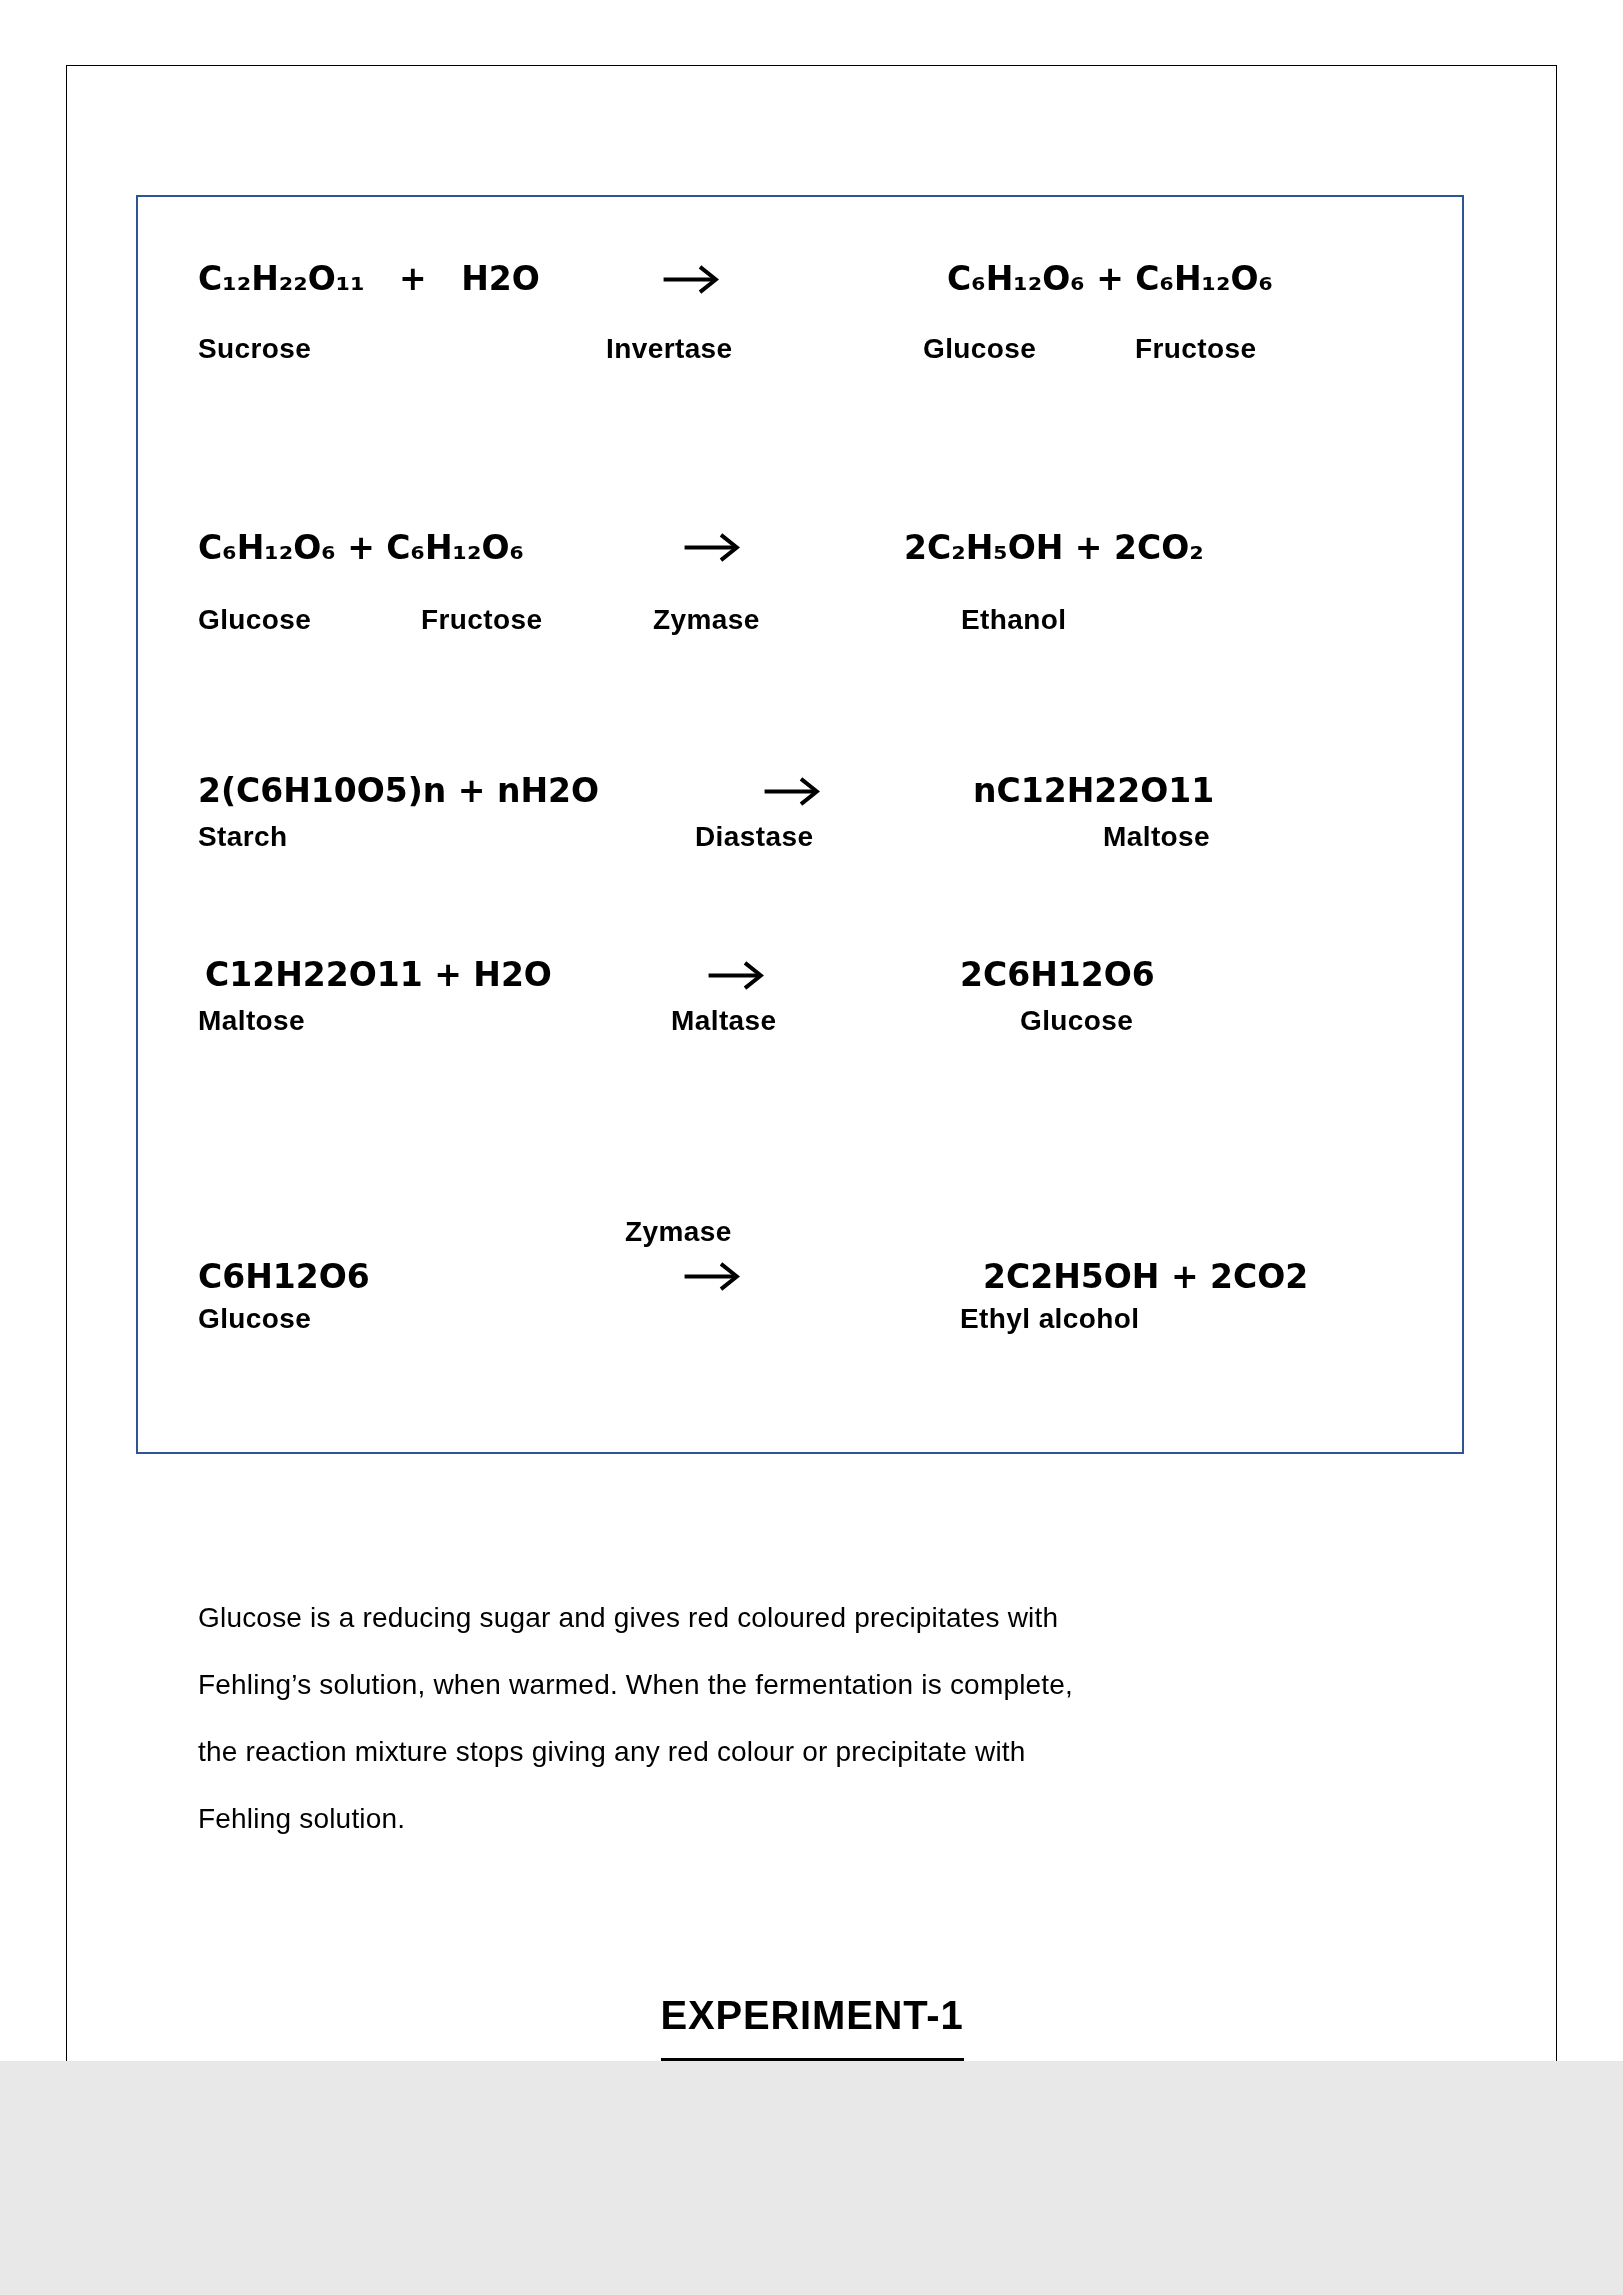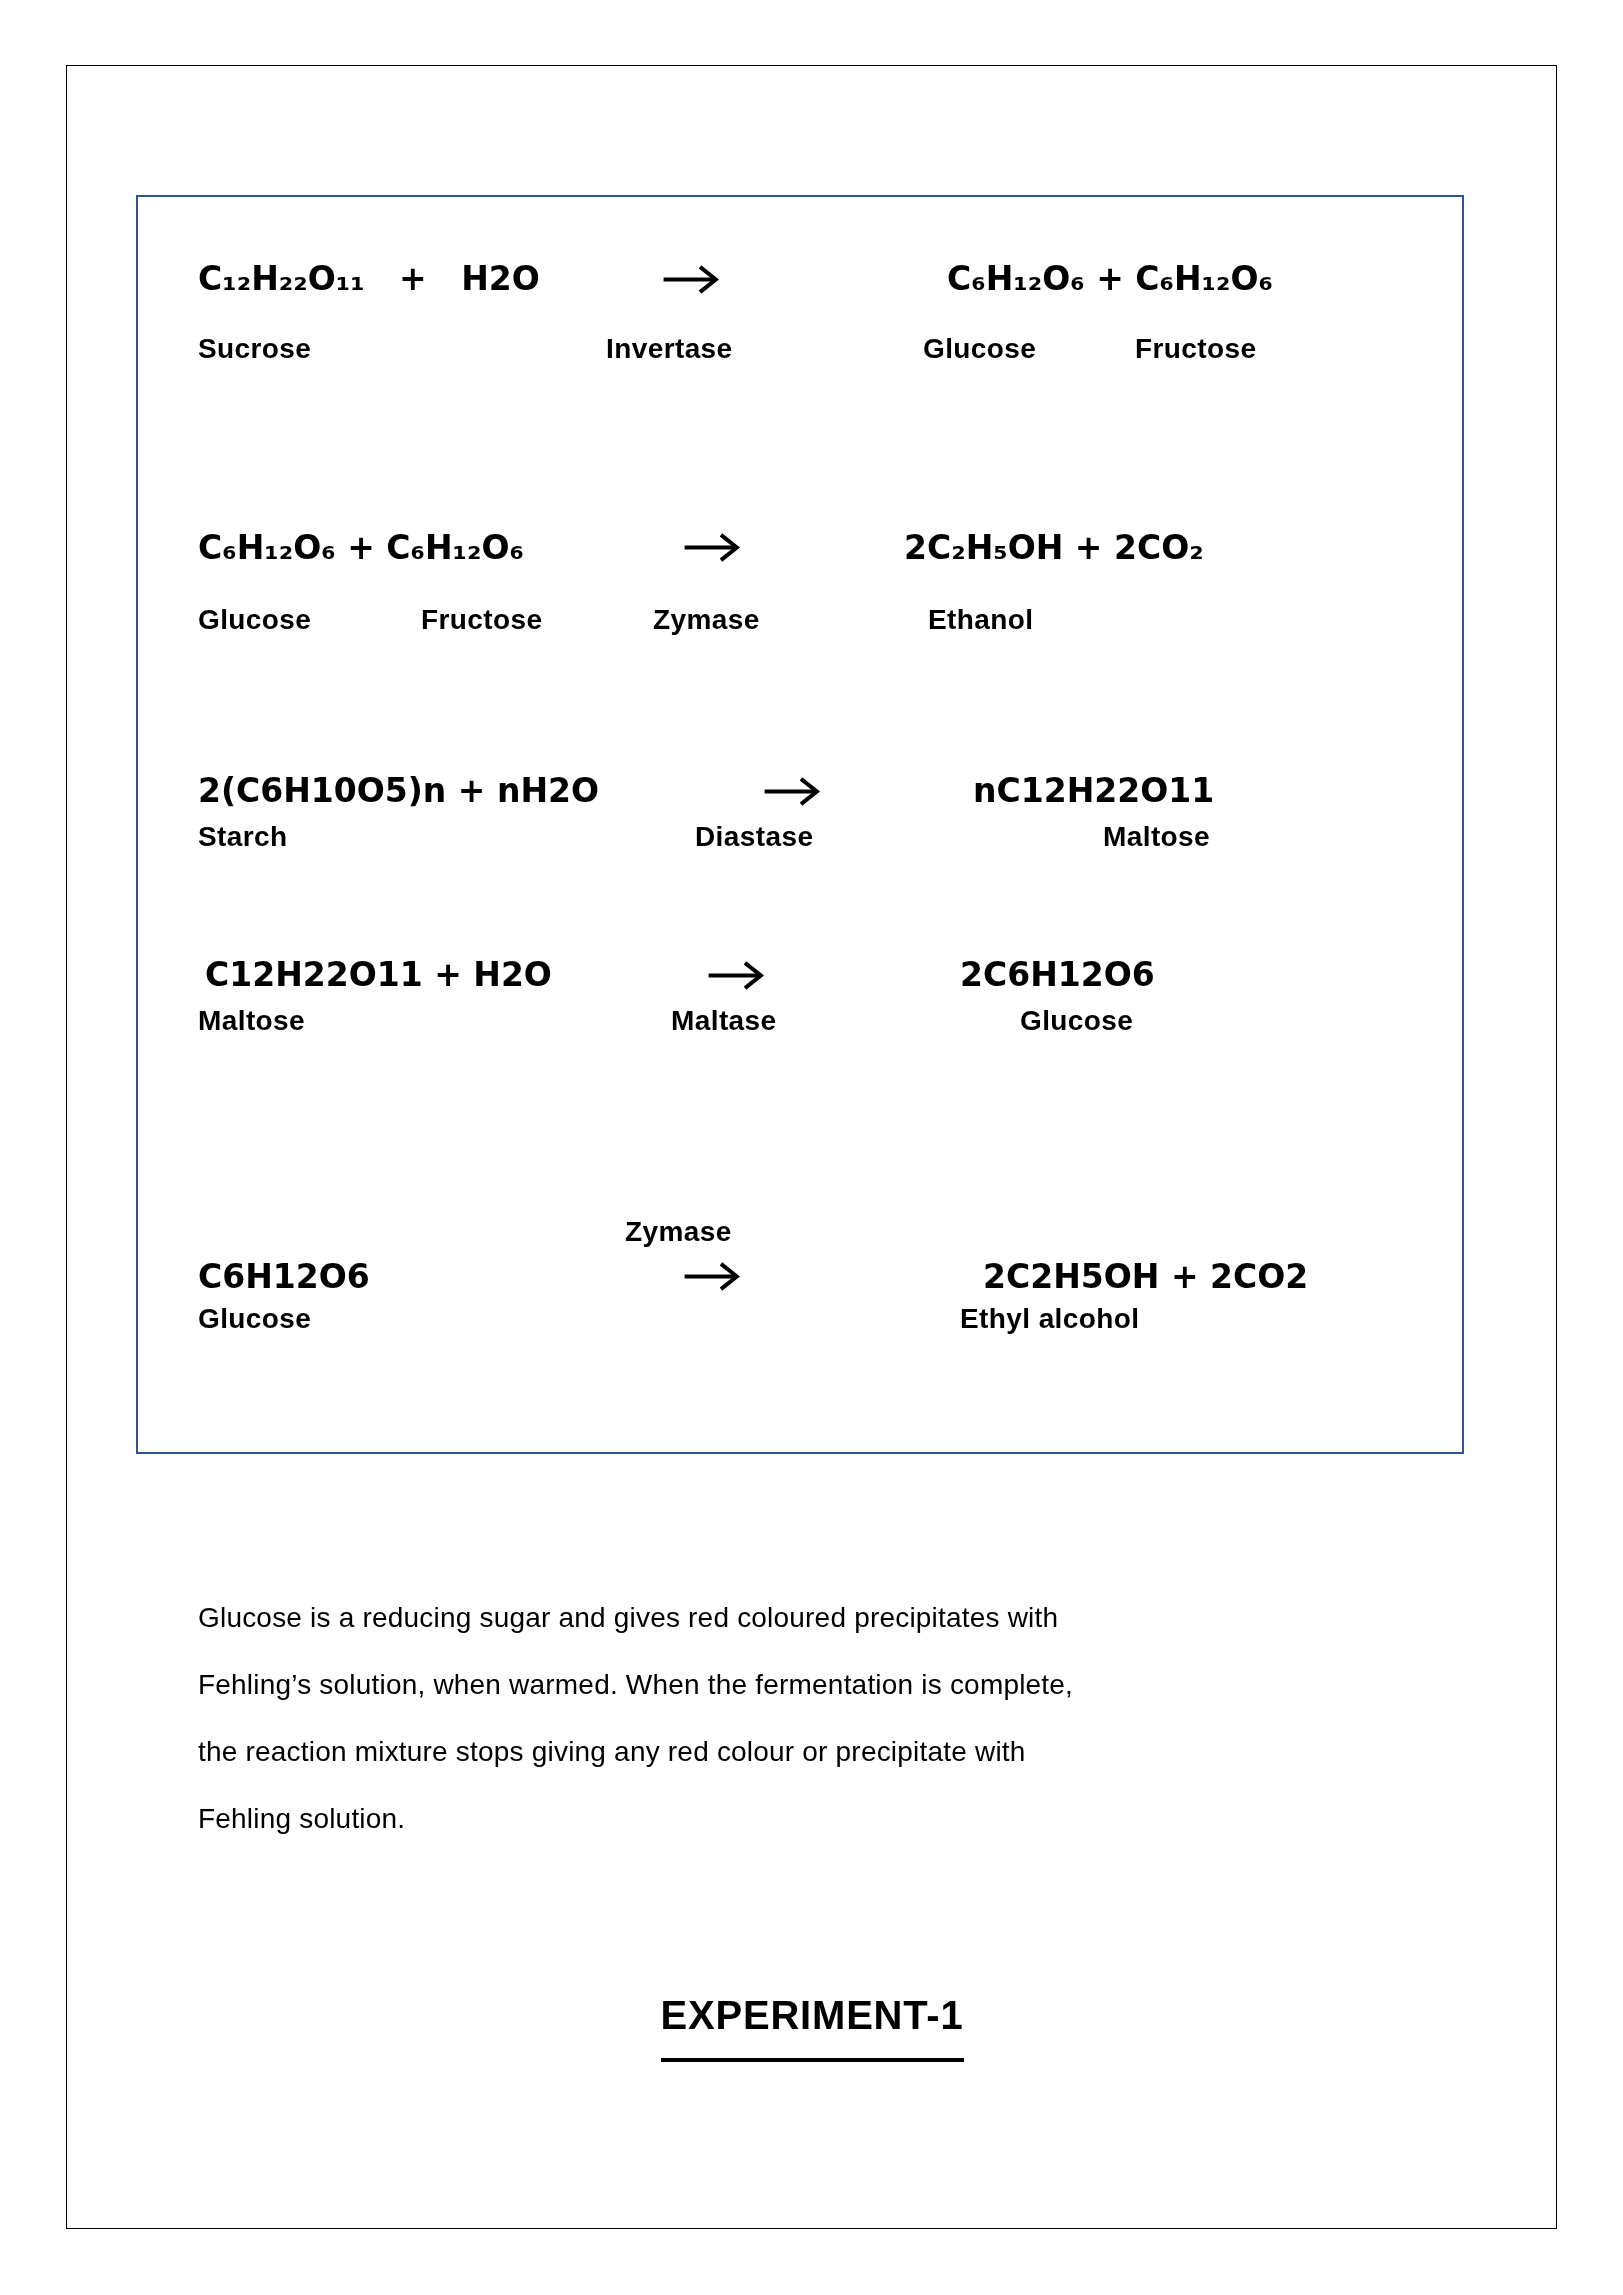--- a/index.html
+++ b/index.html
@@ -1,19 +1,19 @@
 <!DOCTYPE html>
 <html style="--background: #ffffff; --page-border: #000000; --box-border: #2F5496; --text: #000000;font-size:12.7px"><head>
 <meta charset="utf-8">
 <style>
   html, body { margin: 0; padding: 0; background: #e8e8e8; }
   .page {
     position: relative;
     width: 1623px;
-    height: 2295px;
+    height: 2061px;
     background: var(--background, #ffffff);
     color: var(--text, #000000);
     overflow: hidden;
     text-decoration: underline;
   }
   .page-border {
     position: absolute;
     left: 66px; top: 65px;
     width: 1489px; height: 2162px;
     border: 1.6px solid var(--page-border, #000000);
@@ -88,21 +88,21 @@
 
   <span class="abs formula" style="left:198px; top:527px;">C₆H₁₂O₆ + C₆H₁₂O₆</span>
   <svg class="abs arrow-icon" style="left:683px; top:530px;" width="57" height="35" viewBox="0 0 72 44">
     <line x1="2" y1="22" x2="66" y2="22" stroke="#000" stroke-width="5"></line>
     <polyline points="48,6 68,22 48,38" fill="none" stroke="#000" stroke-width="5"></polyline>
   </svg>
   <span class="abs formula" style="left:904px; top:527px;">2C₂H₅OH + 2CO₂</span>
   <span class="abs label" style="left:198px; top:599px;">Glucose</span>
   <span class="abs label" style="left:421px; top:599px;">Fructose</span>
   <span class="abs label" style="left:653px; top:599px;">Zymase</span>
-  <span class="abs label" style="left:928px; top:599px;">Ethanol</span>
+  <span class="abs label" style="left:961px; top:599px;">Ethanol</span>
 
   <span class="abs formula" style="left:198px; top:770px;">2(C6H10O5)n + nH2O</span>
   <svg class="abs arrow-icon" style="left:763px; top:774px;" width="57" height="35" viewBox="0 0 72 44">
     <line x1="2" y1="22" x2="66" y2="22" stroke="#000" stroke-width="5"></line>
     <polyline points="48,6 68,22 48,38" fill="none" stroke="#000" stroke-width="5"></polyline>
   </svg>
   <span class="abs formula" style="left:973px; top:770px;">nC12H22O11</span>
   <span class="abs label" style="left:198px; top:816px;">Starch</span>
   <span class="abs label" style="left:695px; top:816px;">Diastase</span>
   <span class="abs label" style="left:1103px; top:816px;">Maltose</span>

